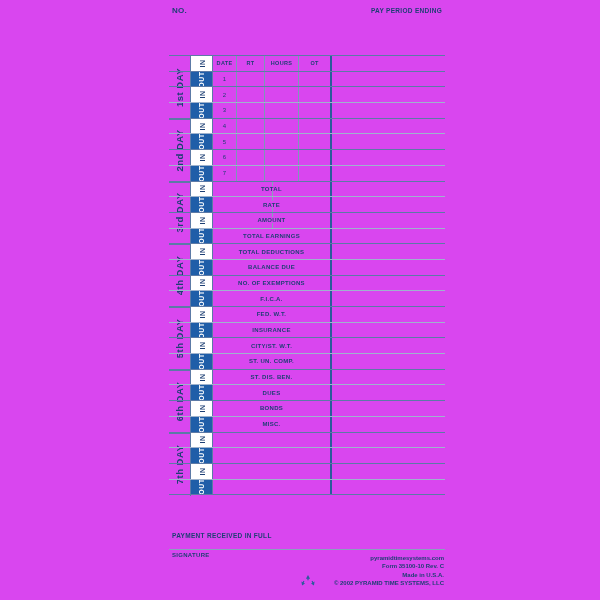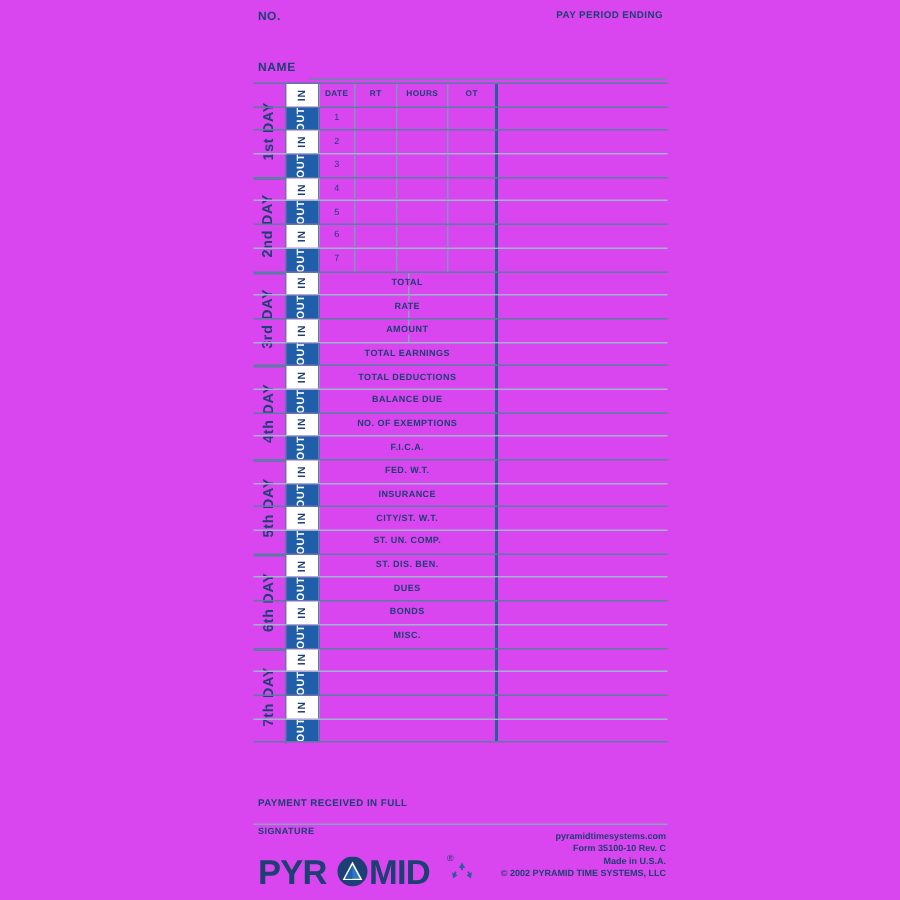--- a/index.html
+++ b/index.html
@@ -163,24 +163,20 @@
 </head>
 <body>
 
 <div class="card">
 
   <div class="hdr">
     <div class="no">NO.</div>
     <div class="ppe">PAY PERIOD ENDING</div>
   </div>
 
-  <div class="namerow">
-    <div class="lbl">NAME</div>
-    <div class="rule"></div>
-  </div>
 
   <div class="tbl" id="tbl">
       <div class="daycol" style="top:0px;height:62.8px;">
         <span class="txt">1st  DAY</span>
       </div>
       <div class="daycol" style="top:62.8px;height:62.8px;">
         <span class="txt">2nd  DAY</span>
       </div>
       <div class="daysep" style="top:62.8px;"></div>
       <div class="daycol" style="top:125.6px;height:62.8px;">
@@ -439,27 +435,14 @@
   <div class="recyc">
     <svg width="16" height="16" viewBox="0 0 24 24">
       <g fill="#2b5c9b">
         <path d="M12 1.6 L15.1 7 L12.9 7 L12.9 9.3 L11.1 9.3 L11.1 7 L8.9 7 Z"></path>
         <path d="M3.1 17.4 L2.1 11.2 L4.0 12.3 L5.2 10.3 L6.7 11.2 L5.5 13.2 L7.5 14.3 Z"></path>
         <path d="M20.9 17.4 L16.5 14.3 L18.5 13.2 L17.3 11.2 L18.8 10.3 L20.0 12.3 L21.9 11.2 Z"></path>
       </g>
     </svg>
   </div>
 
-  <div class="logo">
-    <span class="word">PYR</span>
-    <span class="word" style="left:74px">MID</span>
-    <span class="pyr">
-      <svg width="22" height="20" viewBox="0 0 22 20">
-        <circle cx="11" cy="10" r="10" fill="#1d3f73"></circle>
-        <path d="M11 3.4 L17.6 15.6 L4.4 15.6 Z" fill="#ffffff"></path>
-        <path d="M11 5.6 L16.0 14.9 L6.0 14.9 Z" fill="#2e78c4"></path>
-        <path d="M11 5.6 L11 14.9 L6.0 14.9 Z" fill="#1d5fa8"></path>
-      </svg>
-    </span>
-    <span class="tm" style="left:126px">®</span>
-  </div>
 
 </div>
 
 </body></html>

